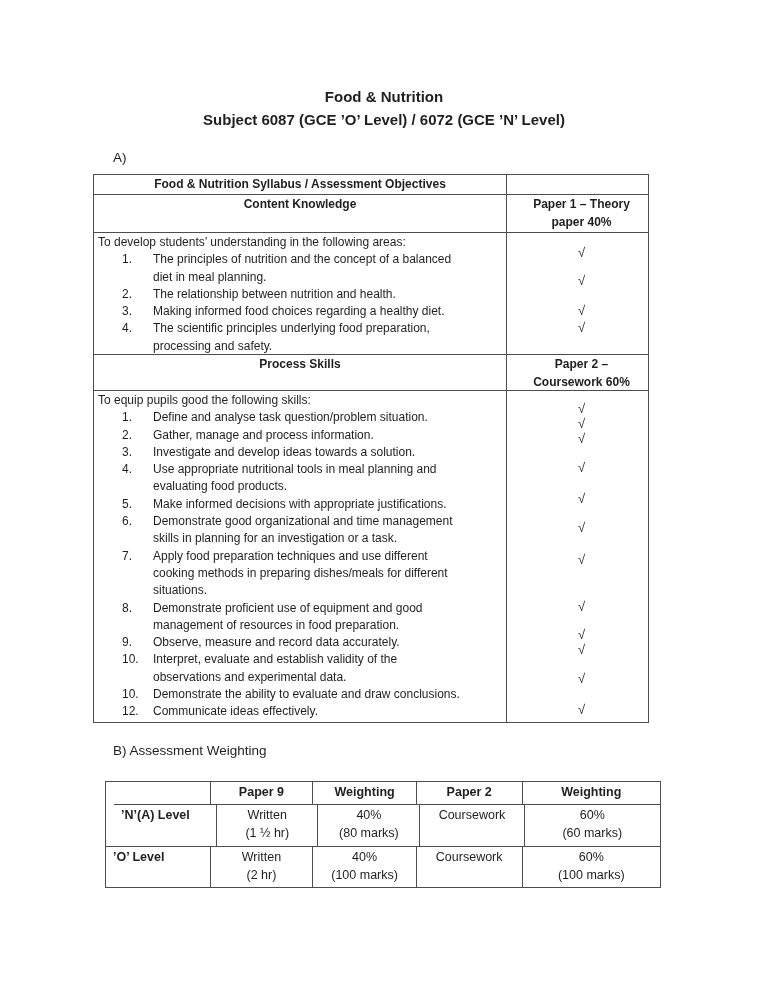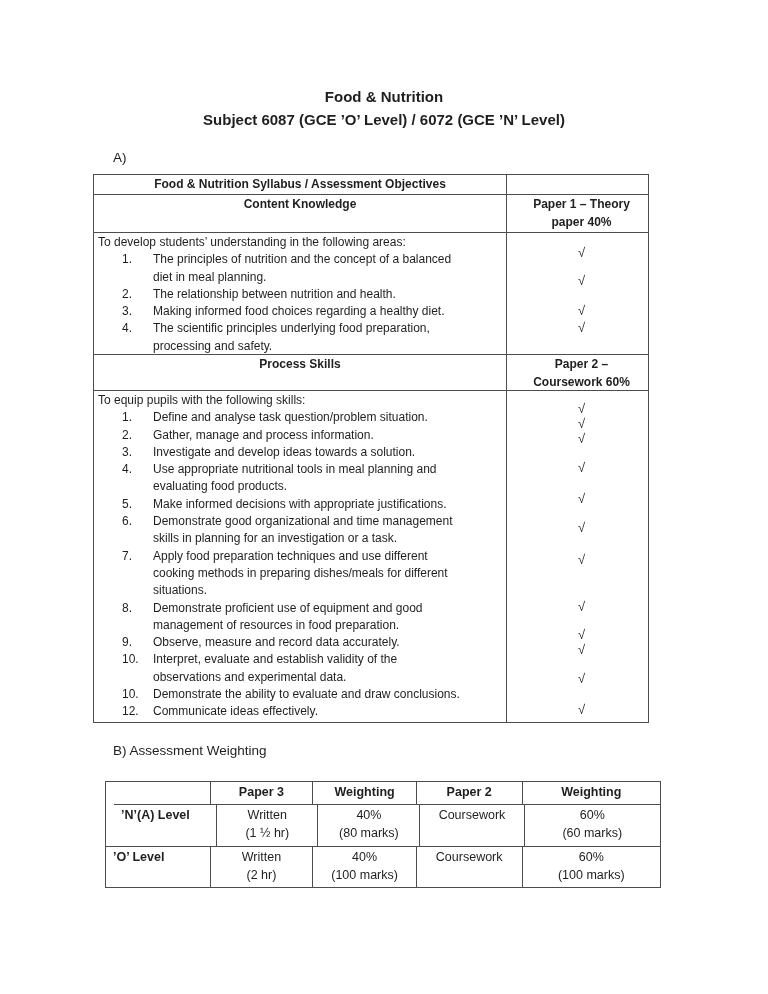--- a/index.html
+++ b/index.html
@@ -128,21 +128,21 @@
     </div>
 
     <div class="ta-row r4">
       <div class="ta-left cell-center">Process Skills</div>
       <div class="ta-right cell-center">Paper 2 –
 Coursework 60%</div>
     </div>
 
     <div class="ta-row r5">
       <div class="ta-left body-cell">
-        <div class="intro">To equip pupils with the following skills:</div>
+        <div class="intro">To equip pupils good the following skills:</div>
         <div class="num-item">
           <span class="num">1.</span>
           <span class="txt">Define and analyse task question/problem situation.</span>
         </div>
         <div class="num-item">
           <span class="num">2.</span>
           <span class="txt">Gather, manage and process information.</span>
         </div>
         <div class="num-item">
           <span class="num">3.</span>
@@ -207,21 +207,21 @@
       </div>
     </div>
 
   </div>
 
   <div class="sec-label sec-b">B) Assessment Weighting</div>
 
   <div class="table-b">
     <div class="tb-row tb-head">
       <div class="tb-cell c0"></div>
-      <div class="tb-cell c1">Paper 3</div>
+      <div class="tb-cell c1">Paper 9</div>
       <div class="tb-cell c2">Weighting</div>
       <div class="tb-cell c3">Paper 2</div>
       <div class="tb-cell c4">Weighting</div>
     </div>
     <div class="tb-row tb-r1">
       <div class="tb-cell c0">’N’(A) Level</div>
       <div class="tb-cell c1">Written
 (1 ½ hr)</div>
       <div class="tb-cell c2">40%
 (80 marks)</div>

